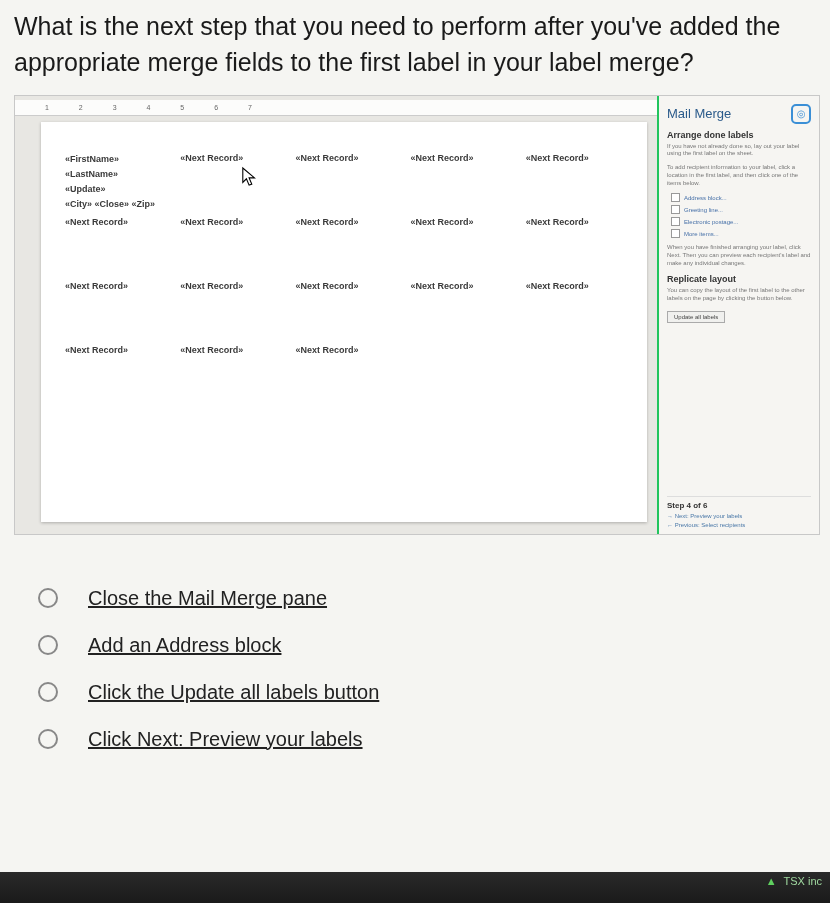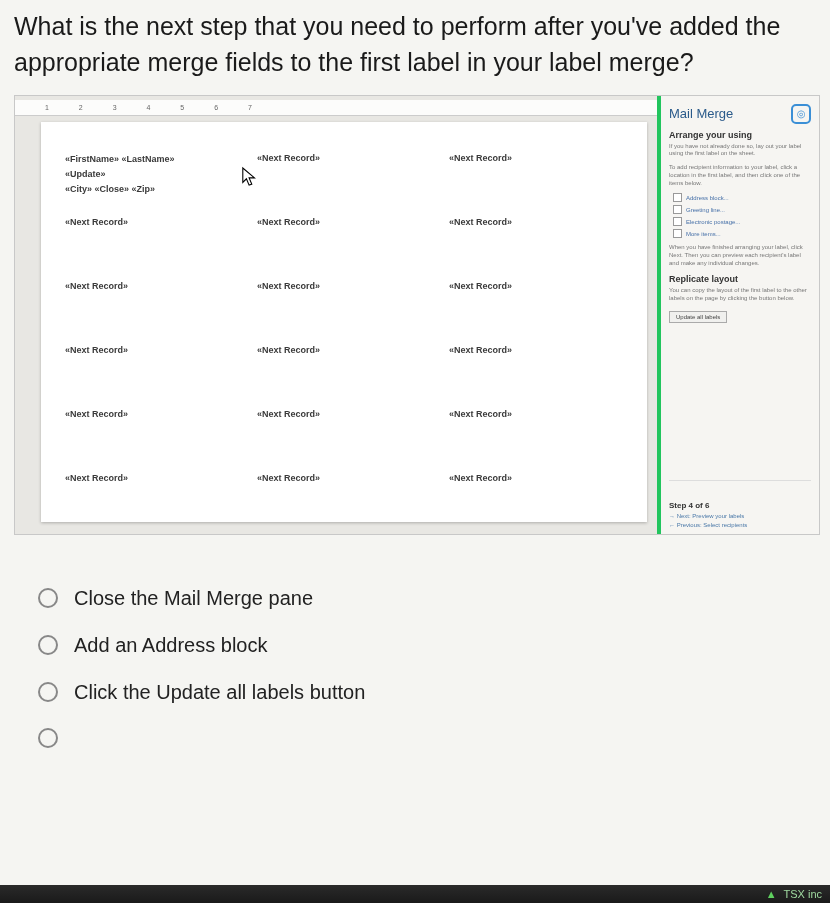--- a/index.html
+++ b/index.html
@@ -49,21 +49,21 @@
   .page {
     background: #fff;
     margin: 6px 10px 6px 26px;
     height: 400px;
     box-shadow: 0 1px 3px rgba(0,0,0,0.25);
     padding: 24px 16px 8px 24px;
     position: relative;
   }
   .label-grid {
     display: grid;
-    grid-template-columns: repeat(3, 1fr);
+    grid-template-columns: repeat(5, 1fr);
     grid-auto-rows: 60px;
     gap: 4px 10px;
   }
   .label-cell {
     font-size: 9px;
     color: #3a3a3a;
     font-weight: 600;
     line-height: 1.5;
     padding-top: 6px;
   }
@@ -71,21 +71,21 @@
   .cursor-arrow {
     position: absolute;
     top: 44px;
     left: 200px;
     width: 18px;
     height: 22px;
   }
   .sidebar {
     width: 162px;
     background: #f6f5f2;
-    border-left: 4px solid #22c55e;
+    border-left: 2px solid #22c55e;
     padding: 8px 8px;
     font-size: 8px;
     color: #555;
     position: relative;
   }
   .sidebar-title {
     font-size: 13px;
     color: #2a5a8a;
     margin-bottom: 6px;
     display: flex;
@@ -131,45 +131,46 @@
     background: #f0f0ee;
     padding: 2px 6px;
     font-size: 6px;
     color: #444;
     margin-top: 3px;
   }
   .step-footer {
     position: absolute;
     bottom: 6px; left: 8px; right: 8px;
     border-top: 1px solid #ddd;
-    padding-top: 20px;
+    padding-top: 4px;
   }
   .step-footer .step { font-size: 8px; font-weight: 700; color: #333; }
   .step-footer .nav { font-size: 6px; color: #4a78a8; margin-top: 3px; }
   .answers {
     margin: 40px 20px 0 38px;
   }
   .answer-row {
     display: flex;
     align-items: center;
-    gap: 16px;
+    gap: 30px;
     padding: 12px 0;
     font-size: 20px;
     color: #222;
+    text-decoration: underline;
   }
   .radio {
     width: 20px; height: 20px;
     border: 2px solid #888;
     border-radius: 50%;
     flex-shrink: 0;
   }
   .bottom-bar {
     position: absolute;
     bottom: 0; left: 0; right: 0;
-    height: 18px;
+    height: 31px;
     background: linear-gradient(#2a2a2a,#1a1a1a);
     color: #9fd89f;
     font-size: 11px;
     text-align: right;
     padding: 3px 8px 0 0;
   }
   .bottom-bar .arrow { color: #5fd05f; margin-right: 4px; }
 </style>
 </head>
 <body>
@@ -210,21 +211,21 @@
         <path d="M2 2 L2 18 L6 14 L9 21 L12 20 L9 13 L15 13 Z" fill="#fff" stroke="#000" stroke-width="1.2"></path>
       </svg>
     </div>
   </div>
 
   <div class="sidebar">
     <div class="sidebar-title">
       <span>Mail Merge</span>
       <span class="target-icon">◎</span>
     </div>
-    <div class="sidebar-sub">Arrange your using</div>
+    <div class="sidebar-sub">Arrange done labels</div>
     <div class="sidebar-text">If you have not already done so, lay out your label using the first label on the sheet.</div>
     <div class="sidebar-text">To add recipient information to your label, click a location in the first label, and then click one of the items below.</div>
     <div class="sidebar-list">
       <div class="sidebar-item">
           <span class="box"></span>
           <span>Address block...</span>
         </div>
       <div class="sidebar-item">
           <span class="box"></span>
           <span>Greeting line...</span>
@@ -258,19 +259,20 @@
   <div class="answer-row">
     <span class="radio"></span>
     <span>Add an Address block</span>
   </div>
   <div class="answer-row">
     <span class="radio"></span>
     <span>Click the Update all labels button</span>
   </div>
   <div class="answer-row">
     <span class="radio"></span>
+    <span>Click Next: Preview your labels</span>
   </div>
 </div>
 
 <div class="bottom-bar">
   <span class="arrow">▲</span>
   <span>TSX inc</span>
 </div>
 
 </body></html>

